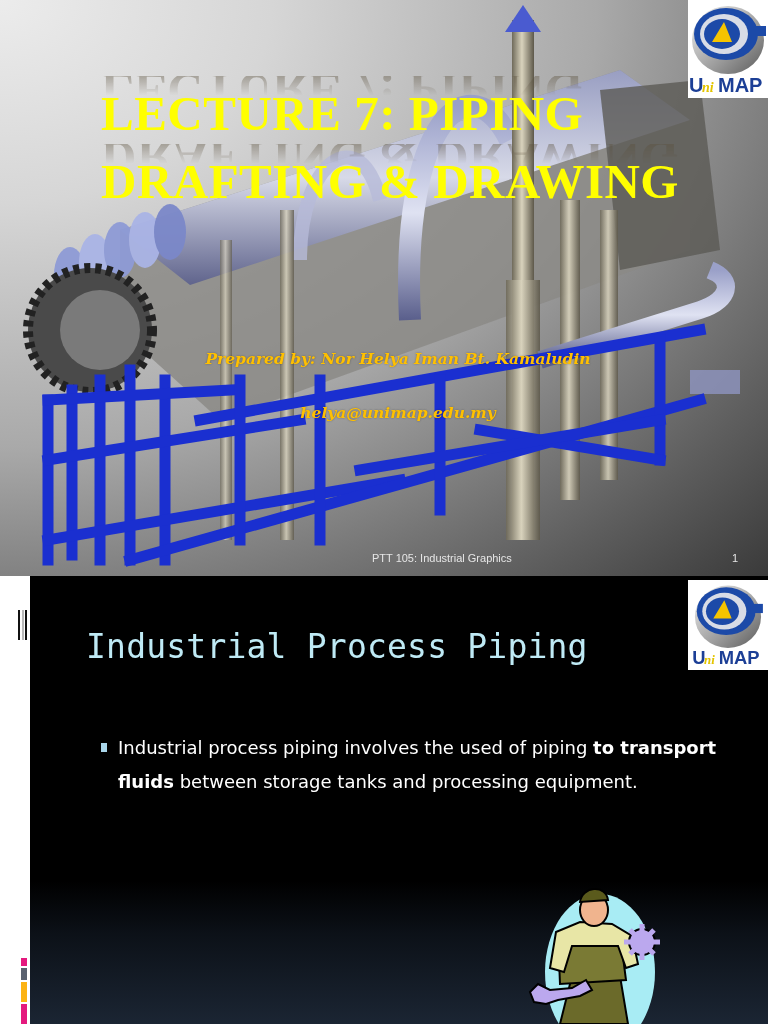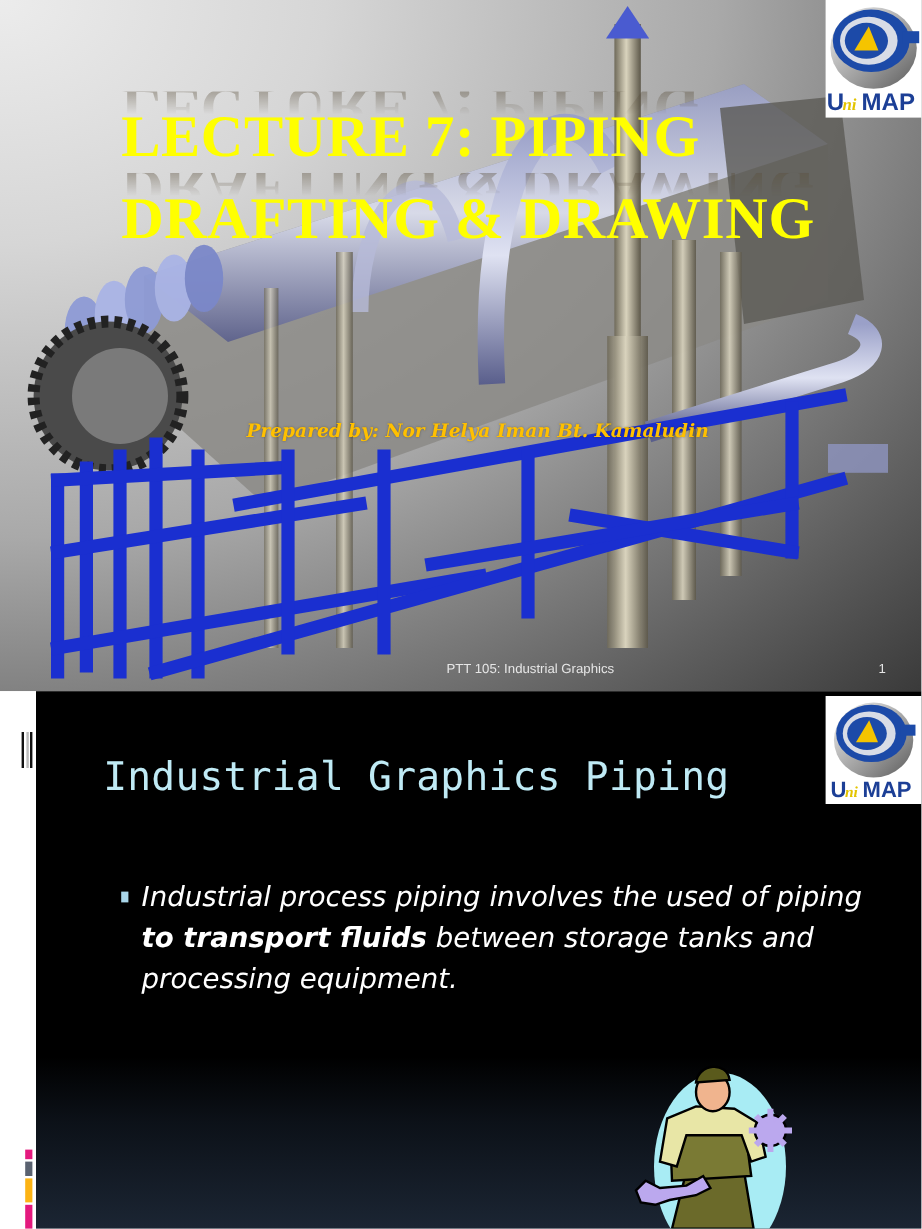--- a/index.html
+++ b/index.html
@@ -62,22 +62,22 @@
       background: linear-gradient(to bottom, #000000 0%, #000000 68%, #0c1118 80%, #1b2533 100%);
       overflow: hidden;
     }
     .s2-title {
       position: absolute; left: 56px; top: 48px;
       font-family: "DejaVu Sans Mono", monospace; font-size: 33px; line-height: 46px;
       color: #bfeaf5; white-space: nowrap; letter-spacing: 0.2px;
     }
     .bullet-list {
       position: absolute; left: 88px; top: 155px; width: 620px;
-      font-family: "DejaVu Sans", sans-serif; font-size: 23px; line-height: 34px;
-      color: #ffffff; list-style: none; font-style: italic;
+      font-family: "DejaVu Sans", sans-serif; font-size: 18px; line-height: 34px;
+      color: #ffffff; list-style: none;
     }
     .bullet-list li { position: relative; padding-left: 0; }
     .bullet-marker {
       position: absolute; left: -17px; top: 12px; width: 6px; height: 9px; background: #a9d6ea;
     }
     .bullet-list b { font-weight: bold; }
 
     .clipart { position: absolute; left: 490px; top: 296px; width: 140px; height: 152px; }
   </style>
 </head>
@@ -155,20 +155,21 @@
     </g>
   </svg>
 
   <div class="s1-title">
     <span class="line" data-reflect="LECTURE 7: PIPING">LECTURE 7: PIPING</span>
     <span class="line" data-reflect="DRAFTING &amp; DRAWING">DRAFTING &amp; DRAWING</span>
   </div>
 
   <div class="s1-author">
     <span>Prepared by: Nor Helya Iman Bt. Kamaludin</span>
+    <span>helya@unimap.edu.my</span>
   </div>
 
   <div class="s1-footer">
     <span class="course">PTT 105: Industrial Graphics</span>
     <span class="page">1</span>
   </div>
 </div>
 
 <div class="logo" style="left:688px; top:0px;">
   <svg width="80" height="98" viewBox="0 0 80 98">
@@ -197,21 +198,21 @@
   <div class="bar" style="left:25px; top:34px; width:2px; height:30px; background:#111;"></div>
   <div class="bar" style="left:22px; top:34px; width:2px; height:30px; background:#bbb;"></div>
 
   <div class="bar" style="left: 21px; top: 382px; width: 6px; height: 8px; background: rgb(228, 25, 126);"></div>
   <div class="bar" style="left: 21px; top: 392px; width: 6px; height: 12px; background: rgb(90, 98, 112);"></div>
   <div class="bar" style="left: 21px; top: 406px; width: 6px; height: 20px; background: rgb(252, 179, 20);"></div>
   <div class="bar" style="left: 21px; top: 428px; width: 6px; height: 20px; background: rgb(228, 25, 126);"></div>
 </div>
 
 <div class="slide2">
-  <div class="s2-title">Industrial Graphics Piping</div>
+  <div class="s2-title">Industrial Process Piping</div>
 
   <ul class="bullet-list">
     <li>
       <span class="bullet-marker"></span>
       <span>Industrial process piping involves the used of piping </span><b>to transport fluids</b><span> between storage tanks and processing equipment.</span>
     </li>
   </ul>
 
   <svg class="clipart" viewBox="0 0 140 152">
     <ellipse cx="80" cy="100" rx="55" ry="78" fill="#a8ecf4"></ellipse>

